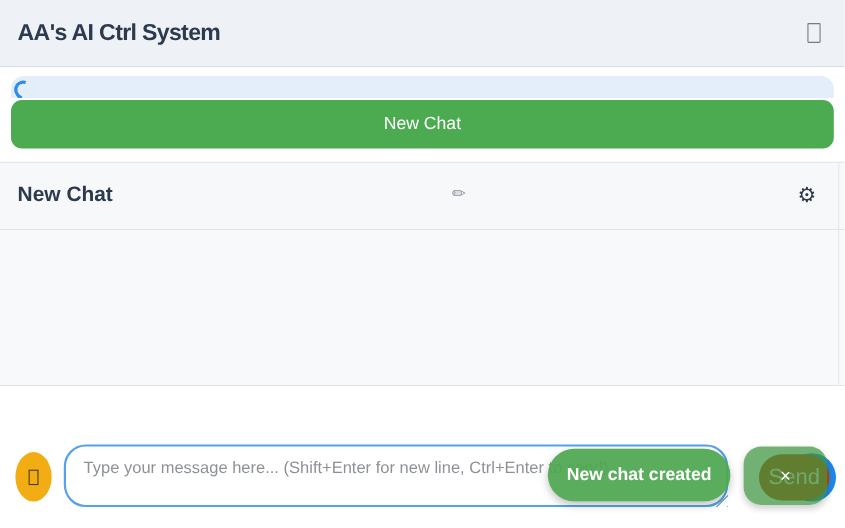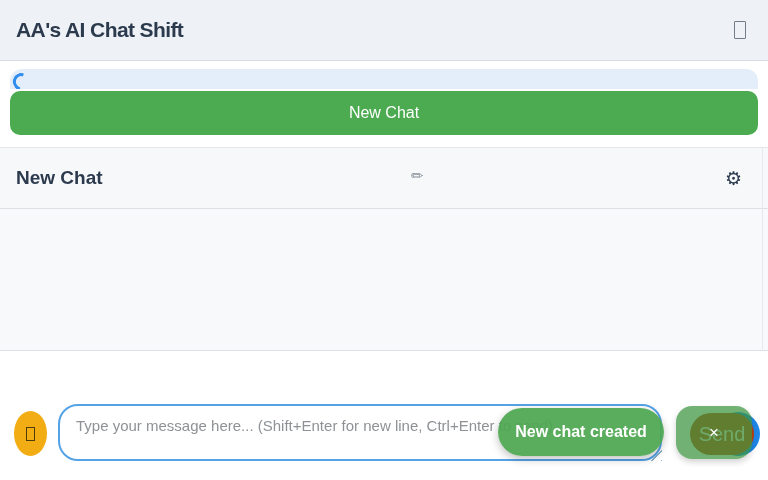--- a/index.html
+++ b/index.html
@@ -67,21 +67,21 @@
     box-shadow:0 3px 6px rgba(0,0,0,0.18);cursor:pointer;}
   .toast{position:absolute;left:498px;top:57px;width:166px;height:48px;
     border-radius:24px;background:rgba(77,167,81,0.93);z-index:3;
     display:flex;align-items:center;justify-content:center;color:#fff;font-size:16px;
     box-shadow:0 3px 8px rgba(0,0,0,0.25);font-weight:bold;}
 </style>
 </head>
 <body>
 
 <header class="header">
-  <h1>AA's AI Chat Shift</h1>
+  <h1>AA's AI Ctrl System</h1>
   <span class="glyph-box"></span>
 </header>
 
 <div class="band">
   <span class="spinner-arc"></span>
 </div>
 
 <button class="new-chat-btn">New Chat</button>
 
 <div class="section-header">

